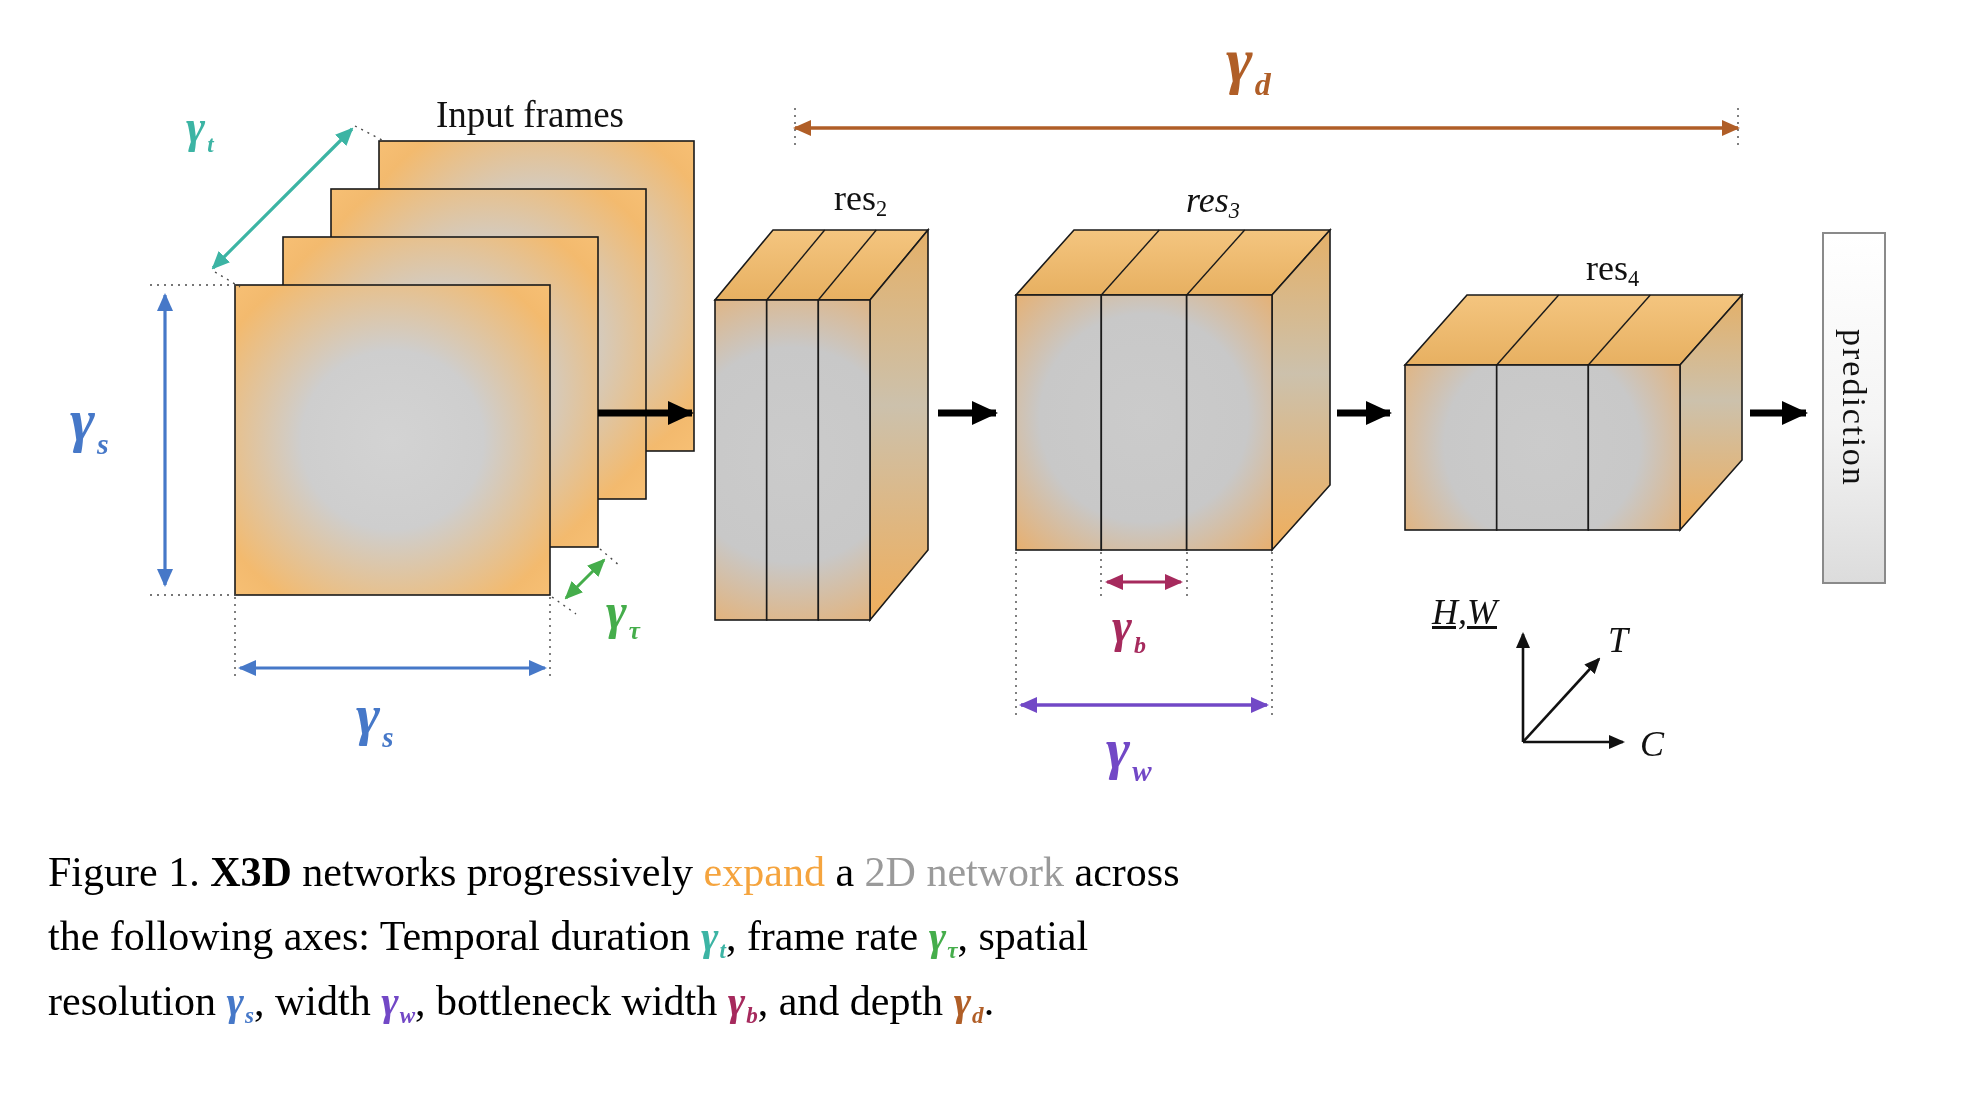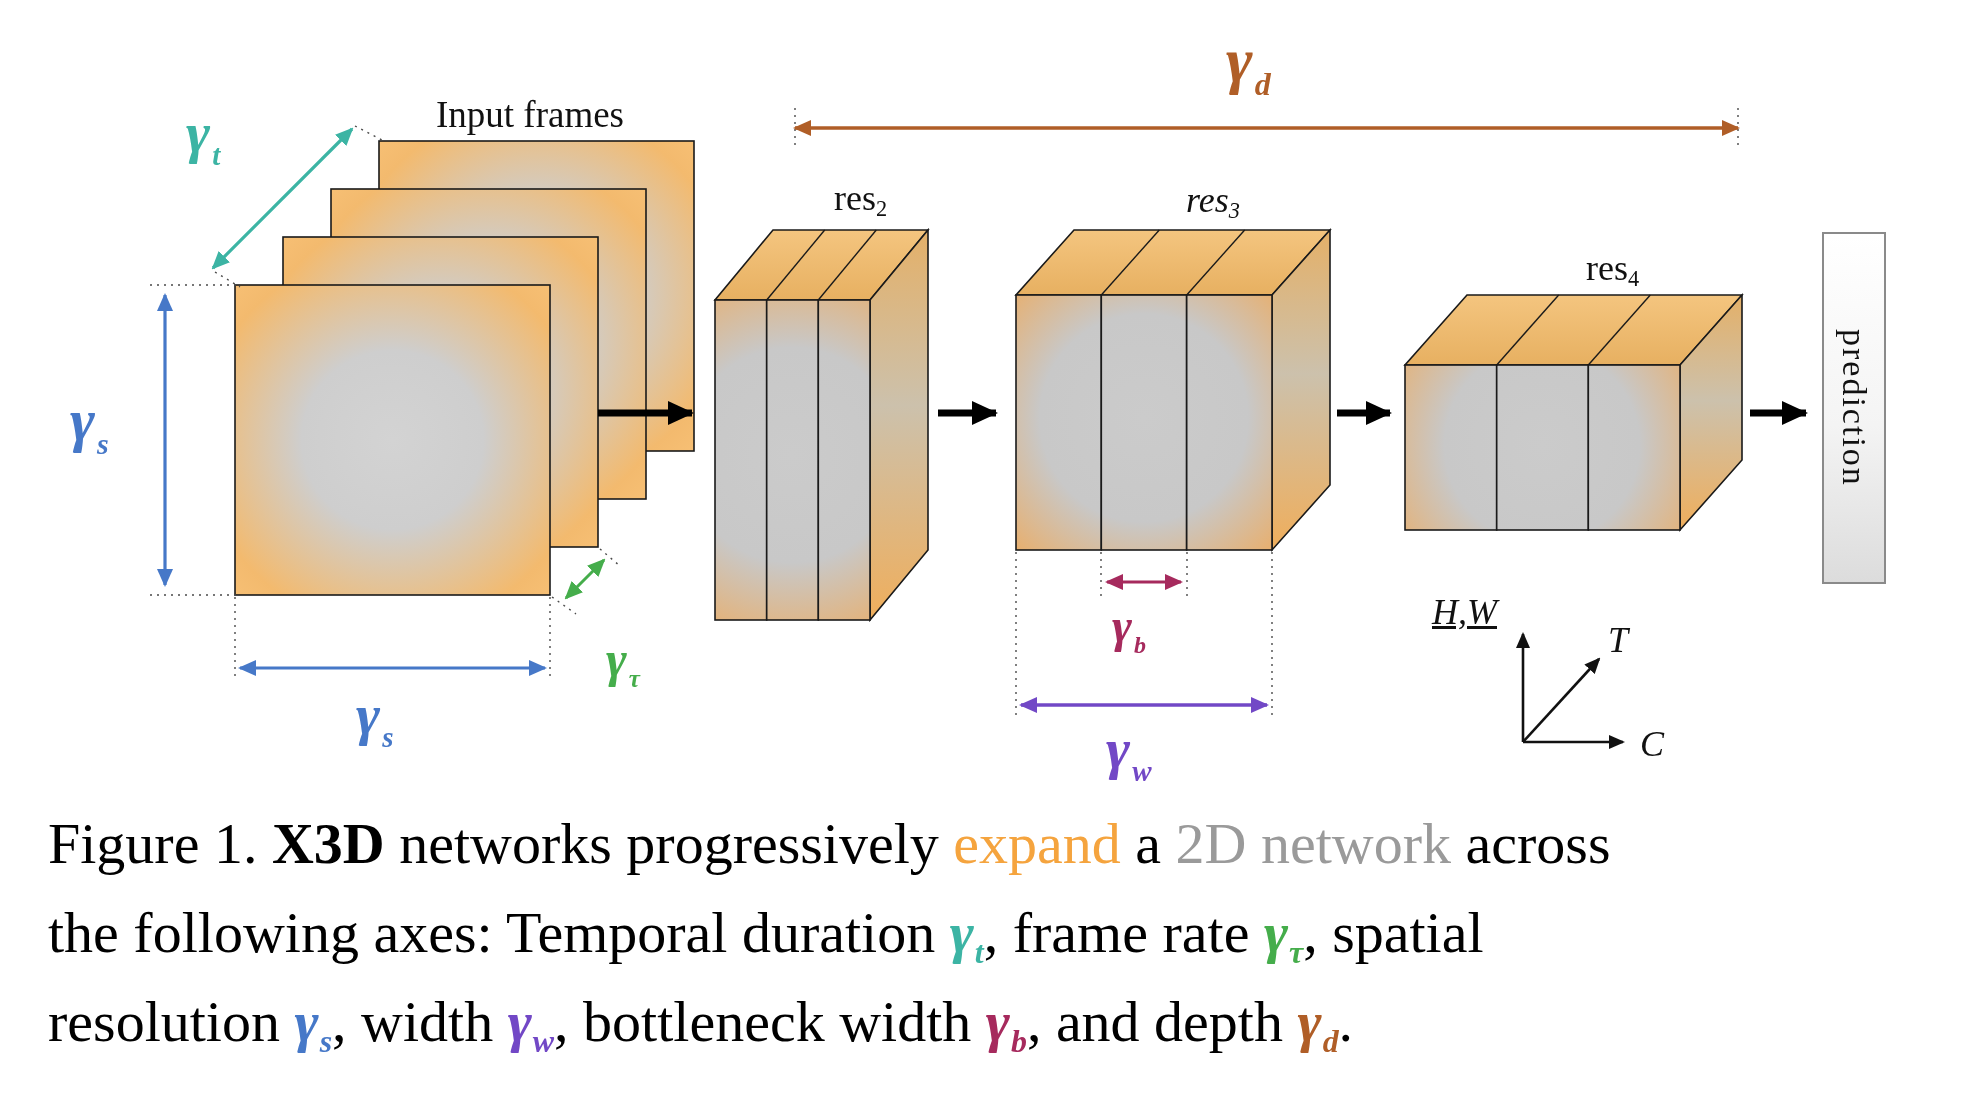--- a/index.html
+++ b/index.html
@@ -34,22 +34,22 @@
     position:absolute; left:1822px; top:232px; width:64px; height:352px;
     border:2px solid #8a8a8a;
     background:linear-gradient(180deg,#ffffff 0%,#f4f4f4 55%,#dcdcdc 100%);
     display:flex; align-items:center; justify-content:center;
   }
   .prediction-box .vtext {
     writing-mode:vertical-rl; font-size:34px; letter-spacing:2px; color:#111;
   }
 
   .caption {
-    position:absolute; left:48px; top:800px; width:1925px;
-    font-size:58px; line-height:1.53; color:#000;
+    position:absolute; left:48px; top:840px; width:1925px;
+    font-size:42px; line-height:1.53; color:#000;
   }
   .cap-bold   { font-weight:bold; }
   .cap-orange { color:#f5a43e; }
   .cap-gray   { color:#9a9a9a; }
   .cap-g      { font-style:italic; font-weight:bold; }
   .cap-g sub  { font-size:0.55em; font-style:italic; font-weight:bold; vertical-align:-0.35em; margin-left:1px; }
 </style>
 </head>
 <body>
 
@@ -187,24 +187,24 @@
       <line x1="1523" y1="742" x2="1623" y2="742" stroke="#111" stroke-width="2.6" marker-end="url(#mAxis)"></line>
     </g>
   </svg>
 
   <div class="lbl frames-title" style="left:436px; top:96px;">Input frames</div>
 
   <div class="lbl reslabel" style="left:788px; top:180px;"><span>res</span><sub>2</sub></div>
   <div class="lbl reslabel" style="left:1140px; top:182px;font-style:italic;"><span>res</span><sub>3</sub></div>
   <div class="lbl reslabel" style="left:1540px; top:250px;text-align:right;"><span>res</span><sub>4</sub></div>
 
-  <div class="lbl glabel teal" style="left:186px; top:104px; font-size:58px;"><span>γ</span><sub>t</sub></div>
+  <div class="lbl glabel teal" style="left:186px; top:104px; font-size:46px;"><span>γ</span><sub>t</sub></div>
   <div class="lbl glabel blue" style="left:70px; top:390px; font-size:60px;"><span>γ</span><sub>s</sub></div>
   <div class="lbl glabel blue" style="left:356px; top:686px; font-size:58px;"><span>γ</span><sub>s</sub></div>
-  <div class="lbl glabel green" style="left:606px; top:586px; font-size:50px;margin-top:48px;"><span>γ</span><sub>τ</sub></div>
+  <div class="lbl glabel green" style="left:606px; top:586px; font-size:50px;"><span>γ</span><sub>τ</sub></div>
   <div class="lbl glabel brown" style="left:1226px; top:28px; font-size:64px;"><span>γ</span><sub>d</sub></div>
   <div class="lbl glabel maroon" style="left:1112px; top:602px; font-size:48px;"><span>γ</span><sub>b</sub></div>
   <div class="lbl glabel purple" style="left:1106px; top:720px; font-size:58px;"><span>γ</span><sub>w</sub></div>
 
   <div class="lbl axis-label" style="left:1432px; top:594px;text-decoration:underline;">H,W</div>
   <div class="lbl axis-label" style="left:1608px; top:622px;">T</div>
   <div class="lbl axis-label" style="left:1640px; top:726px;">C</div>
 
   <div class="prediction-box">
       <span class="vtext">prediction</span>

